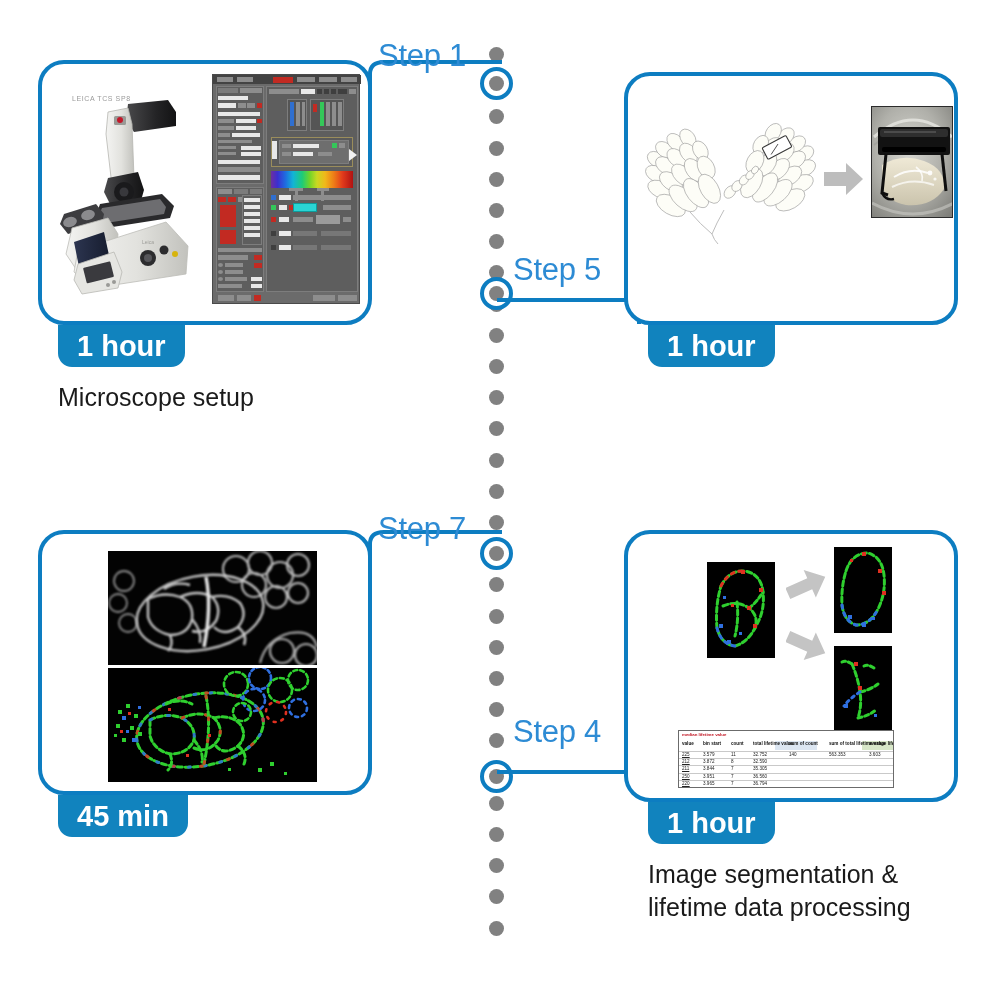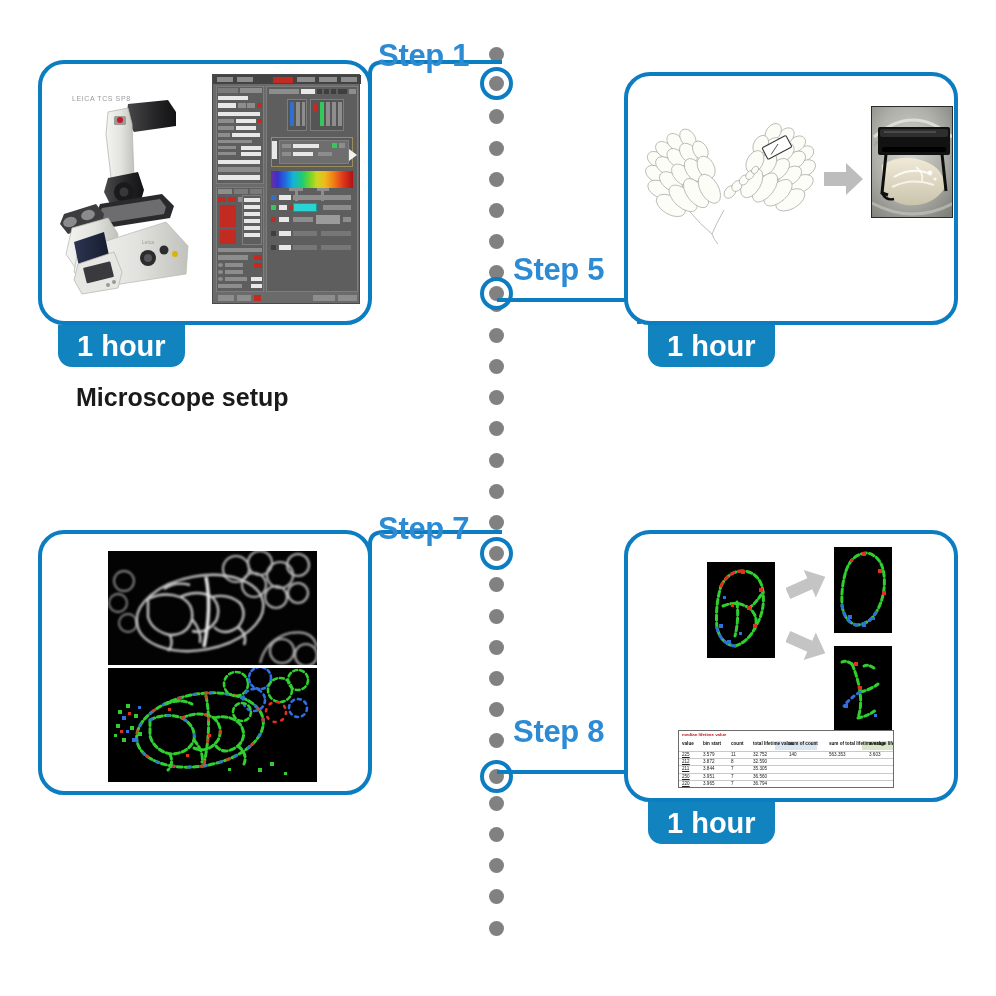--- a/index.html
+++ b/index.html
@@ -29,21 +29,21 @@
   }
 
   
   .conn{position:absolute;}
   .conn svg{display:block;overflow:visible;}
 
   
   .step-label{
     position:absolute;
     color:#2d8bd4;
-    font-weight:bold;
+    font-weight:normal;
     font-size:31px;
     letter-spacing:-0.3px;
     white-space:nowrap;
   }
 
   
   .card{
     position:absolute;
     border:4px solid #0d7dc1;
     border-radius:26px;
@@ -185,21 +185,21 @@
 
   <div class="conn" style="left:497px;top:728px;">
     <svg width="144" height="46" viewBox="0 0 144 46">
       <path d="M0 44 L128 44 Q142 44 142 30 L142 0" fill="none" stroke="#0d7dc1" stroke-width="4"></path>
     </svg>
   </div>
 
   <div class="step-label" style="left:378px;top:38px;">Step 1</div>
   <div class="step-label" style="left:513px;top:252px;">Step 5</div>
   <div class="step-label" style="left:378px;top:511px;">Step 7</div>
-  <div class="step-label" style="left:513px;top:714px;">Step 8</div>
+  <div class="step-label" style="left:513px;top:714px;">Step 4</div>
 
   <div class="card" style="left:38px;top:60px;width:334px;height:265px;">
     <div class="card-inner">
 
       <div class="scope-wrap" style="left:14px;top:18px;width:145px;height:215px;">
         <div class="leica-label" style="left:16px;top:13px;">LEICA TCS SP8</div>
         <svg width="145" height="215" viewBox="0 0 145 215">
           <defs>
             <linearGradient id="body1" x1="0" y1="0" x2="1" y2="0">
               <stop offset="0%" stop-color="#f4f4f2"></stop>
@@ -390,21 +390,21 @@
 
         <div class="sw-light" style="left:5px;top:220px;width:16px;height:6px;"></div>
         <div class="sw-light" style="left:24px;top:220px;width:14px;height:6px;"></div>
         <div class="sw-red" style="left:41px;top:220px;width:7px;height:6px;"></div>
         <div class="sw-light" style="left:100px;top:220px;width:22px;height:6px;"></div>
         <div class="sw-light" style="left:125px;top:220px;width:19px;height:6px;"></div>
       </div>
     </div>
   </div>
   <div class="badge" style="left:58px;top:325px;">1 hour</div>
-  <div class="caption" style="left:76px;top:381px;width:330px;font-weight:bold;">Microscope setup</div>
+  <div class="caption" style="left:58px;top:381px;width:330px;">Microscope setup</div>
 
   <div class="card" style="left:624px;top:72px;width:334px;height:253px;">
     <div class="card-inner">
 
       <div class="ovary-svg" style="left:10px;top:44px;width:185px;height:125px;">
         <svg width="185" height="125" viewBox="0 0 185 125">
           <g fill="#fdfdf7" stroke="#9a9a9a" stroke-width="0.6">
 
             <g transform="translate(8,6) rotate(-22 55 50)">
               <ellipse cx="20" cy="18" rx="7" ry="10" transform="rotate(-35 20 18)"></ellipse>
@@ -629,20 +629,21 @@
           <g fill="#2fcf2f">
             <rect x="150" y="100" width="4" height="4"></rect>
               <rect x="162" y="94" width="4" height="4"></rect>
             <rect x="176" y="104" width="3" height="3"></rect>
               <rect x="120" y="100" width="3" height="3"></rect>
           </g>
         </svg>
       </div>
     </div>
   </div>
+  <div class="badge" style="left:58px;top:795px;">45 min</div>
 
   <div class="card" style="left:624px;top:530px;width:334px;height:272px;">
     <div class="card-inner">
 
       <div class="mimg" style="left:79px;top:28px;width:68px;height:96px;">
         <svg width="68" height="96" viewBox="0 0 68 96">
           <rect width="68" height="96" fill="#000"></rect>
           <g fill="none" stroke-width="3" stroke-linecap="round">
             <path d="M14 24 Q22 8 38 9 Q54 12 56 30 Q58 48 50 62 Q42 80 28 84 Q14 82 10 66 Q8 44 14 24 Z" stroke="#2fcf2f" stroke-dasharray="5 3"></path>
             <path d="M14 24 Q22 8 38 9" stroke="#e03020" stroke-dasharray="3 5"></path>
@@ -762,14 +763,16 @@
           <div class="sh-cell" style="left: 3px; top: 49.8px; text-decoration: underline;">220</div>
           <div class="sh-cell" style="left: 24px; top: 49.8px;">3.965</div>
           <div class="sh-cell" style="left: 52px; top: 49.8px;">7</div>
           <div class="sh-cell" style="left: 74px; top: 49.8px;">36.794</div>
           <div class="sh-line" style="left: 0px; top: 48.8px; width: 216px; height: 0.5px;"></div>
           <div class="sh-line" style="left: 0px; top: 56px; width: 216px; height: 0.5px;"></div>
         </div>
     </div>
   </div>
   <div class="badge" style="left:648px;top:802px;">1 hour</div>
+  <div class="caption" style="left:648px;top:858px;width:340px;">Image segmentation &amp;
+lifetime data processing</div>
 
 </div>
 
 </body></html>

